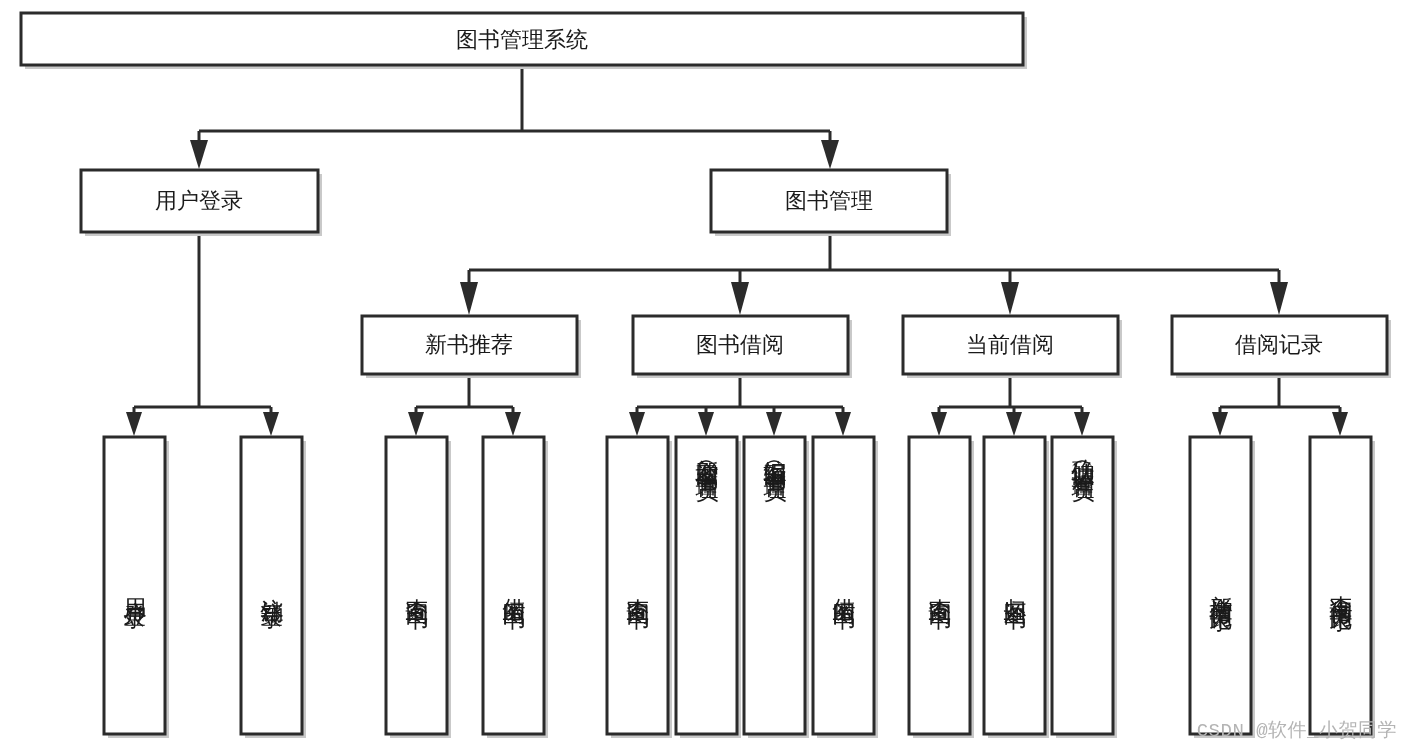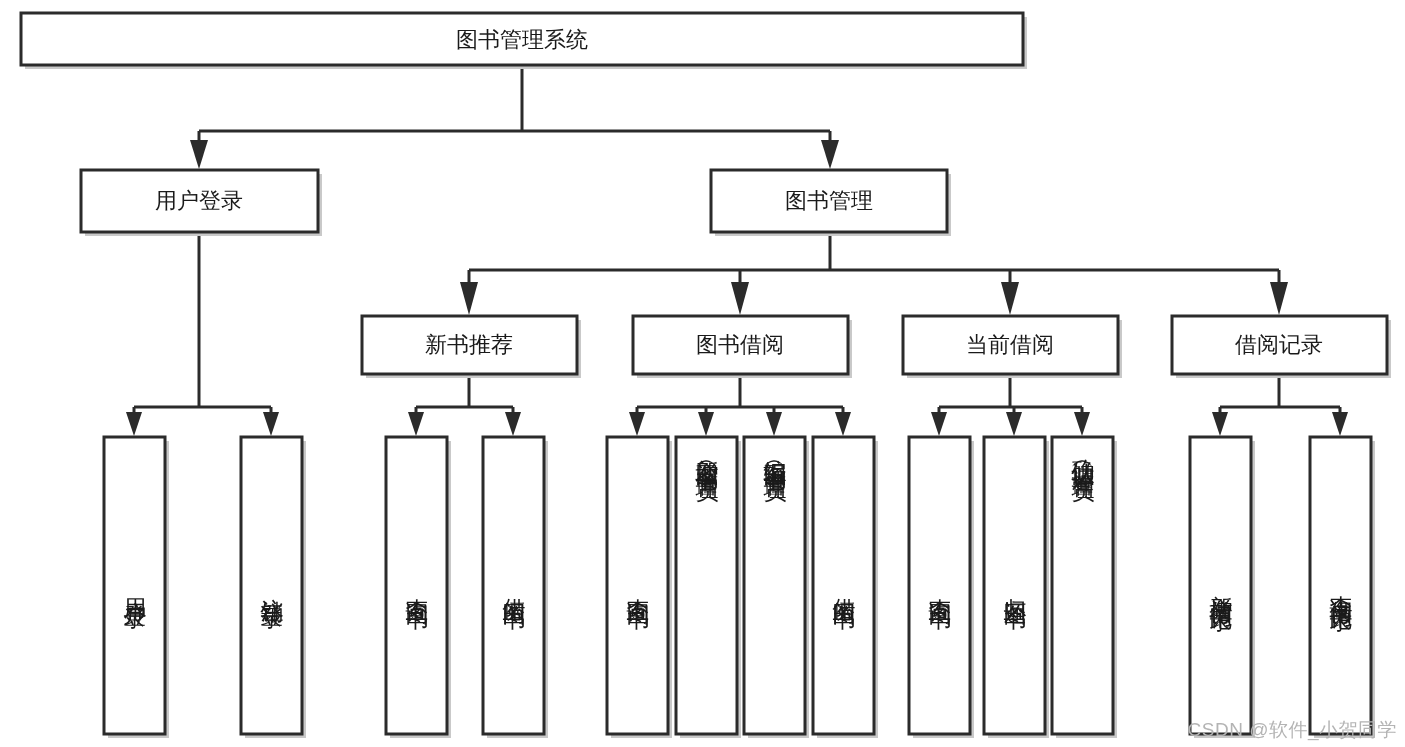--- a/index.html
+++ b/index.html
@@ -60,21 +60,21 @@
     line-height: 1.12;
     letter-spacing: 3px;
     color: #1a1a1a;
     white-space: nowrap;
     text-align: center;
   }
   .watermark {
     position: absolute;
     right: 8px;
     bottom: 4px;
-    font-family: Liberation Sans, sans-serif;
+    font-family: Liberation Mono, monospace;
     font-size: 19px;
     color: #b4b4b4;
     white-space: nowrap;
     letter-spacing: 0.5px;
   }
 </style>
 </head>
 <body>
 
 <svg id="diagram" viewBox="0 0 1405 747" xmlns="http://www.w3.org/2000/svg">

